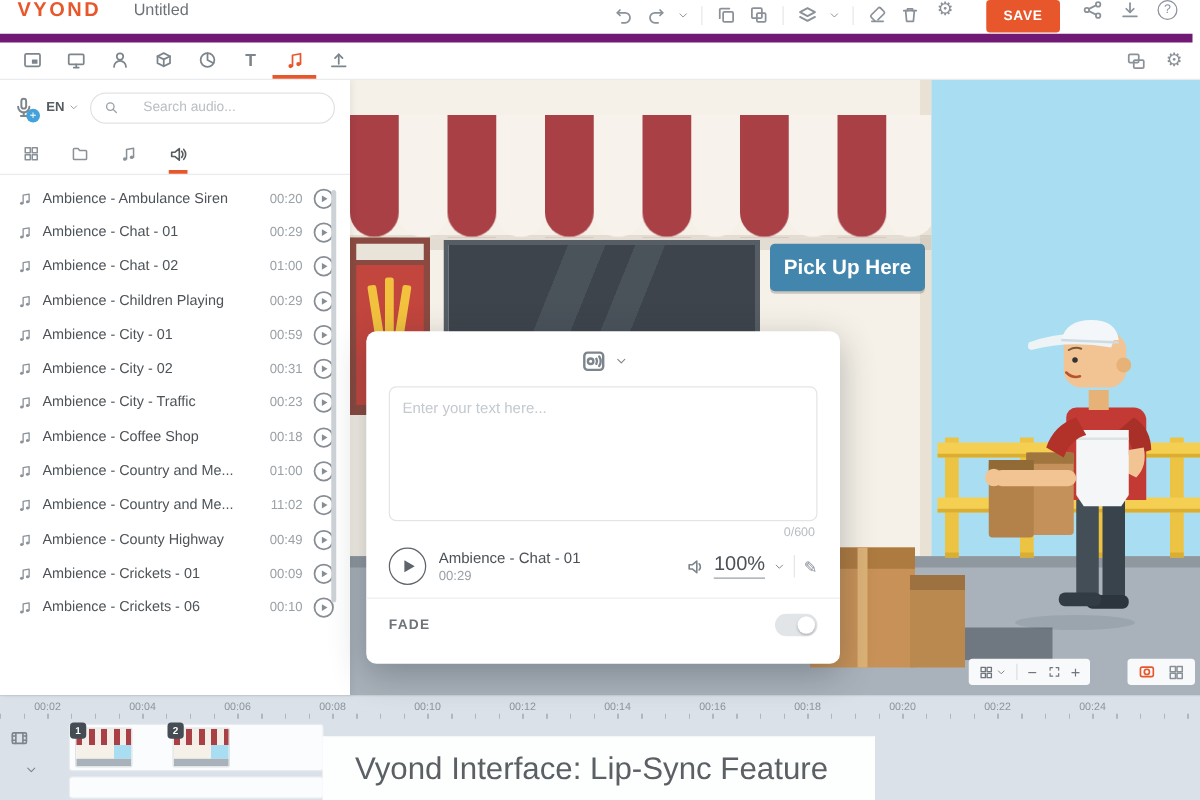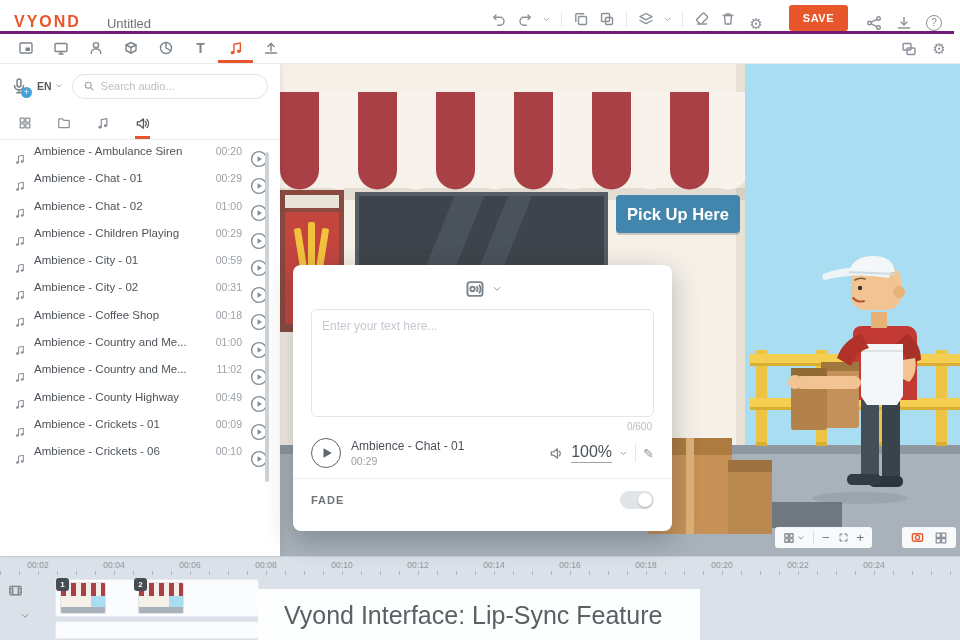--- a/index.html
+++ b/index.html
@@ -3,21 +3,21 @@
 <meta charset="utf-8">
 <style>
 *{margin:0;padding:0;box-sizing:border-box}
 html,body{width:960px;height:640px}
 body{font-family:"Liberation Sans","DejaVu Sans",sans-serif;overflow:hidden;background:#fff;color:#4c5257}
 .app{position:relative;width:960px;height:640px;overflow:hidden;background:#fff}
 .si{fill:none;stroke:currentColor;stroke-width:1.4;stroke-linecap:round;stroke-linejoin:round;display:block}
 .icon{display:inline-flex;align-items:center;justify-content:center;flex:none}
 
 
-.topbar{position:absolute;left:0;top:0;width:954px;height:34px;background:#fff;border-bottom:3px solid #701a75;display:flex;align-items:flex-end;z-index:40}
+.topbar{position:absolute;left:0;top:0;width:954px;height:34px;background:#fff;border-bottom:7px solid #701a75;display:flex;align-items:flex-start;z-index:40}
 .tb-logo{margin-left:14px;font-size:16px;font-weight:bold;letter-spacing:2px;color:#e8572b;cursor:pointer}
 .tb-title{margin-left:26px;font-size:13px;color:#6d7277}
 .tb-spacer{flex:1}
 .tb-tools{display:flex;align-items:center;gap:4px}
 .tb-btn{width:22px;height:24px;display:flex;align-items:center;justify-content:center;color:#8a9199;background:none;border:0;cursor:pointer}
 .tb-btn.sm{width:13px}
 .tb-div{width:1px;height:15px;background:#e5e8ea;margin:0 4px}
 .glyph{line-height:1;color:#8a9199}
 .tb-gear{margin:0 12px 0 10px;font-size:15px;cursor:pointer}
 .preview{display:flex;border:1px solid #d6d9dc;border-radius:3px;height:26px;overflow:hidden;cursor:pointer;background:#fff}
@@ -35,28 +35,28 @@
 .t2-text{font-size:14px;font-weight:bold}
 .t2-right{margin-left:auto;display:flex;align-items:center;gap:16px;margin-right:14px;color:#8a9199}
 
 
 .panel{position:absolute;left:0;top:64px;width:280px;height:492px;background:#fff;z-index:30;box-shadow:2px 0 5px rgba(0,0,0,.06)}
 .p-top{height:44px;display:flex;align-items:center;gap:9px;padding:0 12px 0 10px}
 .mic-wrap{position:relative;color:#7d858c;cursor:pointer}
 .mic-plus{position:absolute;right:-4px;bottom:-3px;width:11px;height:11px;border-radius:50%;background:#44a1d9;color:#fff;font-size:9px;line-height:11px;text-align:center}
 .lang{display:flex;align-items:center;gap:3px;font-size:10.5px;font-weight:bold;color:#565c61;cursor:pointer}
 .lang .icon{color:#8a9199}
-.search{flex:1;height:25px;border:1px solid #e0e3e6;border-radius:13px;display:flex;align-items:center;gap:6px;padding:0 10px;color:#9aa1a7;background:#fff}
+.search{flex:1;height:25px;border:1px solid #e0e3e6;border-radius:13px;display:flex;align-items:center;gap:20px;padding:0 10px;color:#9aa1a7;background:#fff}
 .search input{flex:1;min-width:0;border:0;outline:0;font-size:11px;font-family:inherit;color:#4c5257;background:transparent}
 .search input::placeholder{color:#b9bfc5}
 .p-tabs{height:32px;border-bottom:1px solid #e9ebee;display:flex;padding-left:18px;gap:25px}
 .p-tab{display:flex;align-items:center;color:#8a9199;border-bottom:3px solid transparent;padding-top:2px;cursor:pointer}
 .p-tab.sel{color:#565c61;border-bottom-color:#e8572b}
 .p-list{position:absolute;left:0;top:76px;right:0;bottom:0;overflow:hidden;padding-top:5px}
-.row{height:27.3px;display:flex;gap:8px;padding:0 12px 0 14px;cursor:pointer}
+.row{height:27.3px;display:flex;align-items:center;gap:8px;padding:0 12px 0 14px;cursor:pointer}
 .row-note{color:#8a9199}
 .row-name{flex:1;font-size:11.5px;color:#4d5358;white-space:nowrap;overflow:hidden;text-overflow:ellipsis}
 .row-dur{font-size:10.5px;color:#9aa1a7}
 .row-play{color:#868d94}
 .p-scroll{position:absolute;right:11px;top:88px;width:4px;height:330px;background:#cdd2d7;border-radius:2px;cursor:pointer}
 
 
 .canvas{position:absolute;left:280px;top:64px;width:680px;height:492px;background:#a9ddf1;overflow:hidden}
 .wall{position:absolute;left:0;top:0;width:465px;height:381px;background:#f6f1e8}
 .wall-edge{position:absolute;left:456px;top:0;width:9px;height:381px;background:#e9e2d4}
@@ -444,20 +444,37 @@
           </span>
       </div>
         <div class="row">
         <span class="icon row-note">
             <svg class="si" width="12" height="12" viewBox="0 0 16 16">
               <path d="M6 12.8V4.2L12.4 3v8.2"></path>
               <circle cx="4.4" cy="12.8" r="1.7" fill="currentColor" stroke="none"></circle>
               <circle cx="10.7" cy="11.2" r="1.7" fill="currentColor" stroke="none"></circle>
             </svg>
           </span>
+        <span class="row-name">Ambience - City - Traffic</span>
+        <span class="row-dur">00:23</span>
+        <span class="icon row-play">
+            <svg class="si" width="18" height="18" viewBox="0 0 18 18">
+              <circle cx="9" cy="9" r="7.4"></circle>
+              <path d="M7.5 6.3v5.4L12 9z" fill="currentColor" stroke="none"></path>
+            </svg>
+          </span>
+      </div>
+        <div class="row">
+        <span class="icon row-note">
+            <svg class="si" width="12" height="12" viewBox="0 0 16 16">
+              <path d="M6 12.8V4.2L12.4 3v8.2"></path>
+              <circle cx="4.4" cy="12.8" r="1.7" fill="currentColor" stroke="none"></circle>
+              <circle cx="10.7" cy="11.2" r="1.7" fill="currentColor" stroke="none"></circle>
+            </svg>
+          </span>
         <span class="row-name">Ambience - Coffee Shop</span>
         <span class="row-dur">00:18</span>
         <span class="icon row-play">
             <svg class="si" width="18" height="18" viewBox="0 0 18 18">
               <circle cx="9" cy="9" r="7.4"></circle>
               <path d="M7.5 6.3v5.4L12 9z" fill="currentColor" stroke="none"></path>
             </svg>
           </span>
       </div>
         <div class="row">

